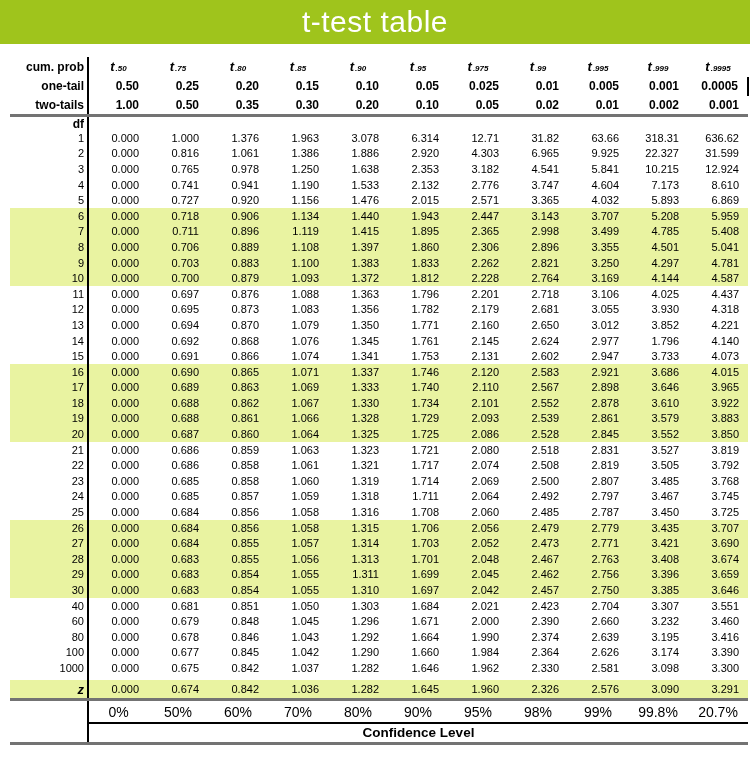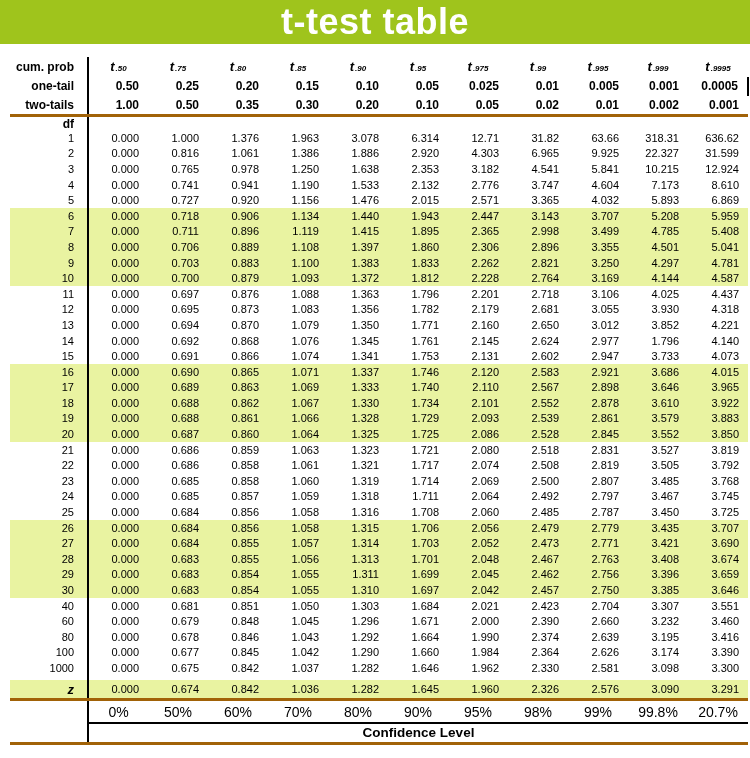--- a/index.html
+++ b/index.html
@@ -11,47 +11,47 @@
   body{
     width:750px;height:758px;background:#ffffff;
     font-family:"Liberation Sans", sans-serif;color:#000;
     overflow:hidden;
   }
   .banner{
     width:750px;height:44px;background:var(--banner-green);
     display:flex;align-items:center;justify-content:center;
   }
   .banner .title{
-    color:#ffffff;font-size:36px;font-weight:bold;letter-spacing:0.5px;
+    color:#ffffff;font-size:30px;font-weight:normal;letter-spacing:0.5px;
   }
   table.ttable{
     border-collapse:collapse;table-layout:fixed;
     width:738px;margin:13px 0 0 10px;
   }
   td{padding:0;font-size:11px;line-height:1;vertical-align:middle;white-space:nowrap;}
   td.lbl{
     border-right:2px solid #000;text-align:right;
-    padding-right:13px;font-weight:bold;font-size:12px;
+    padding-right:3px;font-weight:bold;font-size:12px;
   }
   td.lbl.plain{font-weight:normal;font-size:11px;}
   .num{text-align:right;padding-right:9px;}
   .bold{font-weight:bold;font-size:12px;}
   .t-head{text-align:center;}
   .t-sym{font-weight:bold;font-style:italic;font-size:13px;}
   .t-sub{font-weight:bold;font-style:italic;font-size:8px;position:relative;top:0;margin-left:1px;}
   tr.r-hdr td{height:19.5px;}
   tr.r-df td{height:15px;}
   tr.r-data td{height:15.6px;}
   tr.r-gap td{height:4px;}
   tr.r-z td{height:19px;}
   tr.r-pct td{height:24px;font-size:14px;text-align:center;}
   tr.r-conf td{height:20px;}
   .conf-lbl{text-align:center;font-weight:bold;font-size:13.5px;}
   tr.hl td{background:var(--row-highlight);}
-  tr.thick td{border-bottom:3px solid #a16207;}
+  tr.thick td{border-bottom:3px solid #737373;}
   .pct-line{border-bottom:2px solid #000;}
   .caret{border-right:2px solid #000;text-align:right;}
   td.z-lbl{font-style:italic;font-weight:bold;font-size:13px;}
   tr.r-pct td.lbl{border-bottom:none;}
 </style>
 </head>
 <body>
 
 <div class="page">
 

